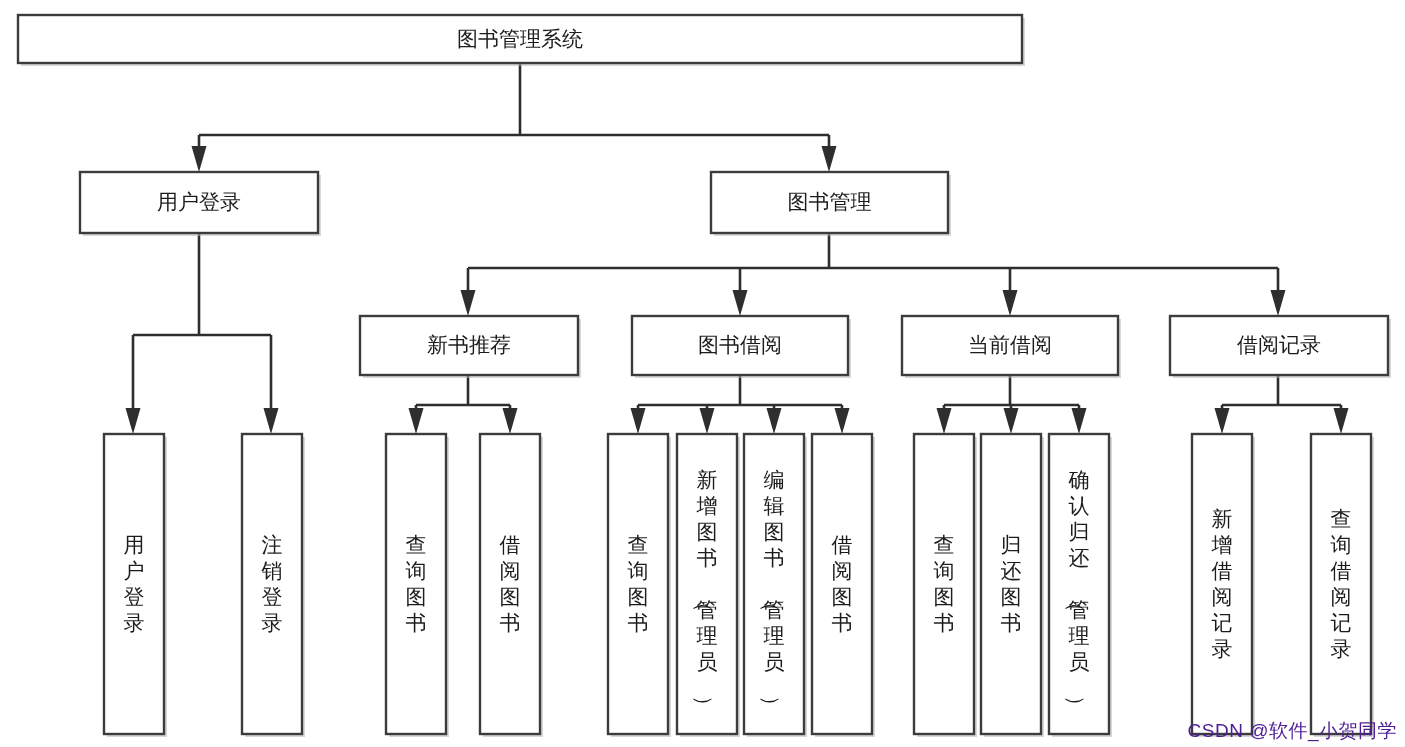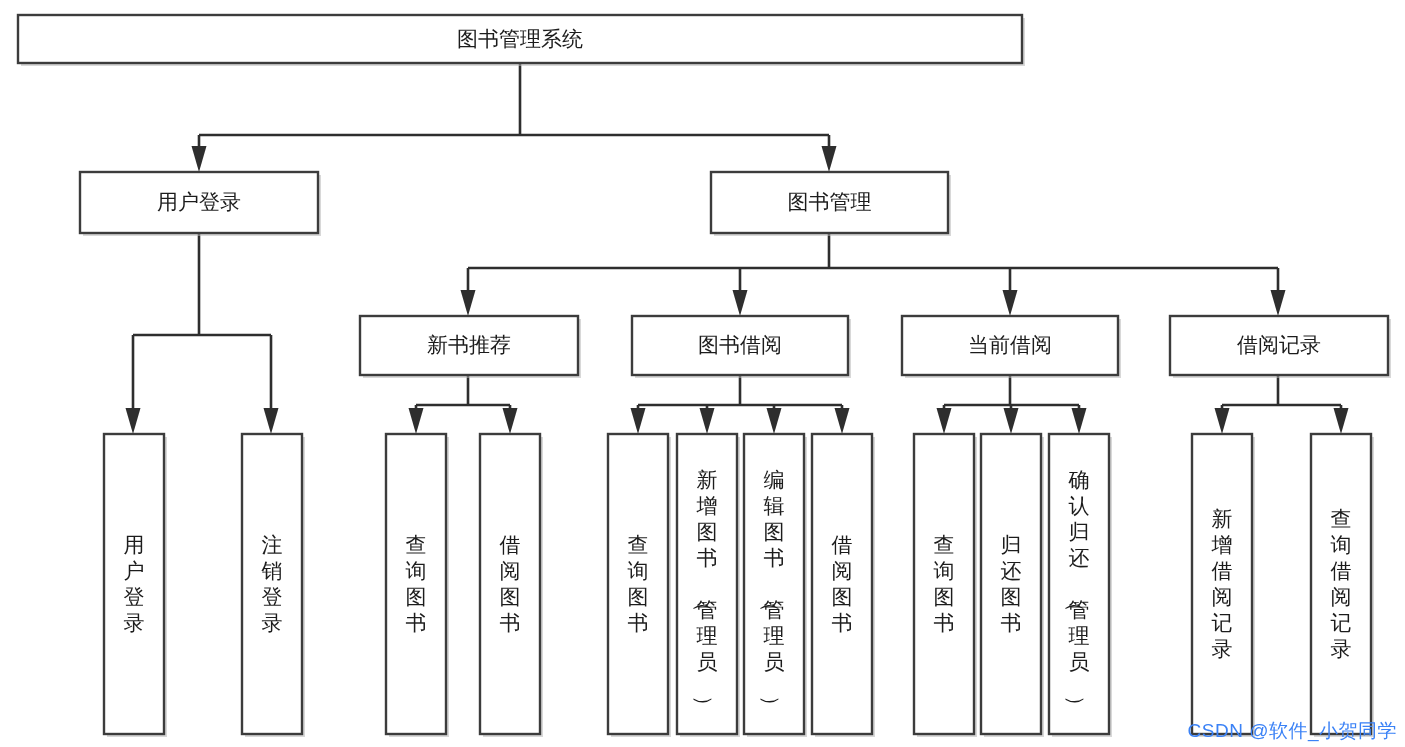--- a/index.html
+++ b/index.html
@@ -59,21 +59,21 @@
     font-family: "Liberation Sans", "DejaVu Sans", sans-serif;
     font-size: 21px;
     text-anchor: middle;
   }
   .watermark {
     position: absolute;
     right: 8px;
     bottom: 3px;
     font-family: "Liberation Sans", "DejaVu Sans", sans-serif;
     font-size: 19px;
-    color: #3b82f6;
+    color: #4c1d95;
     letter-spacing: 0.5px;
     white-space: nowrap;
     user-select: none;
   }
 </style>
 </head>
 <body>
 
 <div id="diagram-root">
   <svg class="diagram-canvas" viewBox="0 0 1405 747" xmlns="http://www.w3.org/2000/svg">

